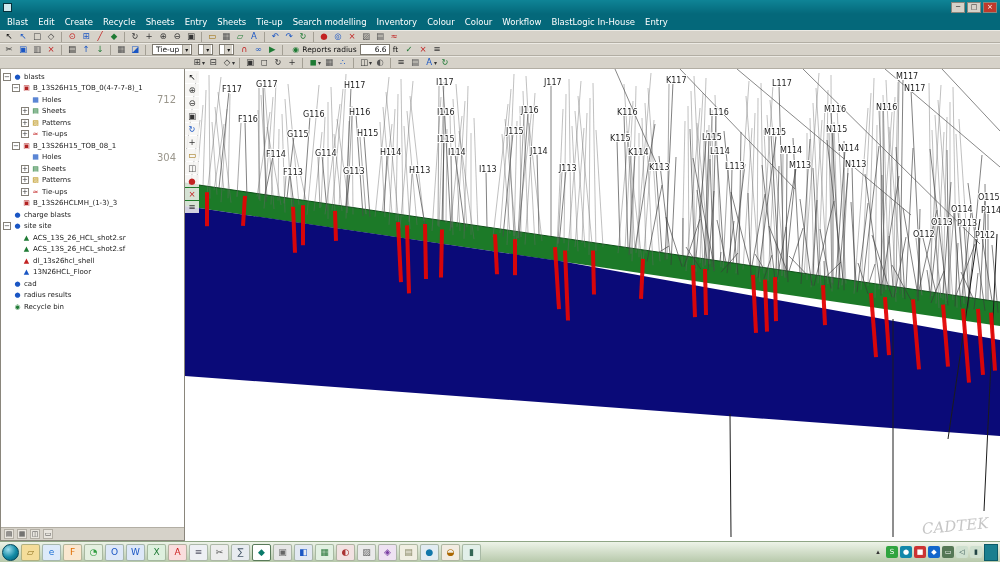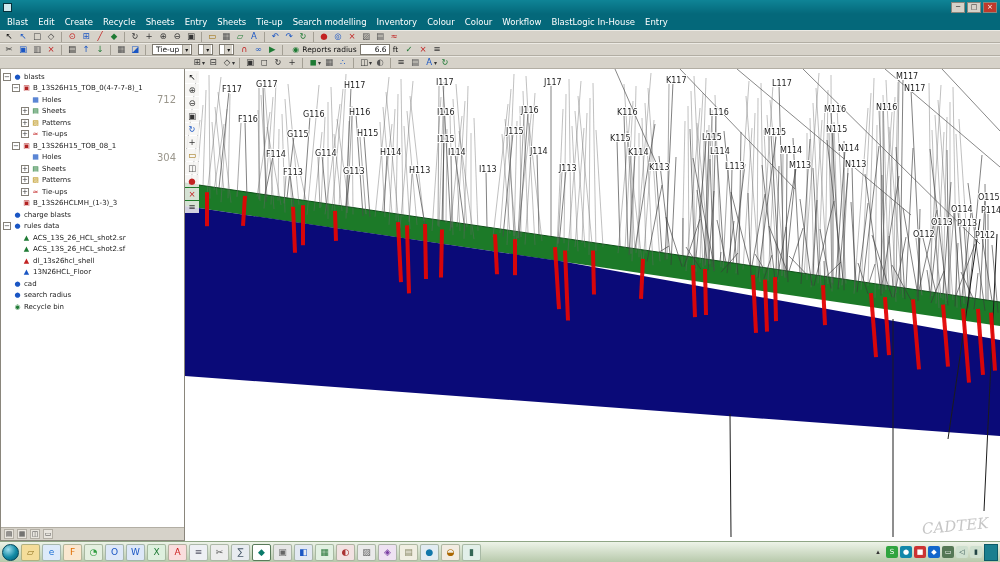--- a/index.html
+++ b/index.html
@@ -263,21 +263,21 @@
             <span class="tree-label">B_13S26HCLMH_(1-3)_3</span>
           </div>
           <div class="tree-row" style="padding-left: 2px;">
             <div class="exp-spacer"></div>
             <div class="tree-icon" style="color: rgb(26, 86, 196);">●</div>
             <span class="tree-label">charge blasts</span>
           </div>
           <div class="tree-row" style="padding-left: 2px;">
             <div class="expander">−</div>
             <div class="tree-icon" style="color: rgb(26, 86, 196);">●</div>
-            <span class="tree-label">rules data</span>
+            <span class="tree-label">site site</span>
           </div>
           <div class="tree-row" style="padding-left: 11px;">
             <div class="exp-spacer"></div>
             <div class="tree-icon" style="color: rgb(30, 122, 52);">▲</div>
             <span class="tree-label">ACS_13S_26_HCL_shot2.sr</span>
           </div>
           <div class="tree-row" style="padding-left: 11px;">
             <div class="exp-spacer"></div>
             <div class="tree-icon" style="color: rgb(30, 122, 52);">▲</div>
             <span class="tree-label">ACS_13S_26_HCL_shot2.sf</span>
@@ -293,21 +293,21 @@
             <span class="tree-label">13N26HCL_Floor</span>
           </div>
           <div class="tree-row" style="padding-left: 2px;">
             <div class="exp-spacer"></div>
             <div class="tree-icon" style="color: rgb(26, 86, 196);">●</div>
             <span class="tree-label">cad</span>
           </div>
           <div class="tree-row" style="padding-left: 2px;">
             <div class="exp-spacer"></div>
             <div class="tree-icon" style="color: rgb(26, 86, 196);">●</div>
-            <span class="tree-label">search radius</span>
+            <span class="tree-label">radius results</span>
           </div>
           <div class="tree-row" style="padding-left: 2px;">
             <div class="exp-spacer"></div>
             <div class="tree-icon" style="color: rgb(30, 122, 52);">◉</div>
             <span class="tree-label">Recycle bin</span>
           </div>
         </div>
       <div class="panel-status" id="pstatus">
           <div class="ps-icon">▤</div>
           <div class="ps-icon">▦</div>

